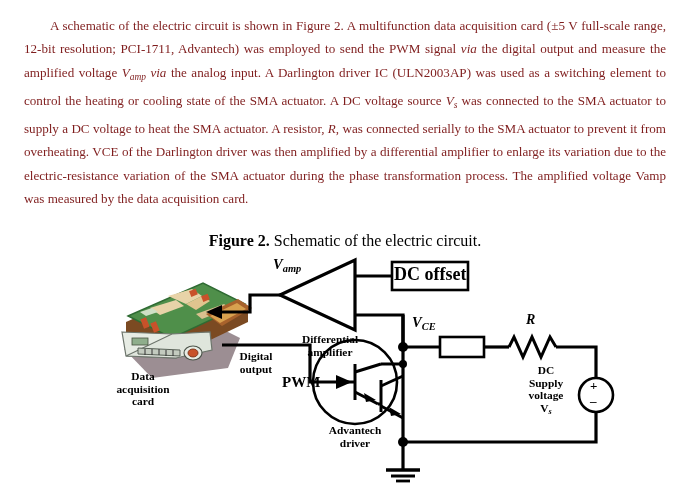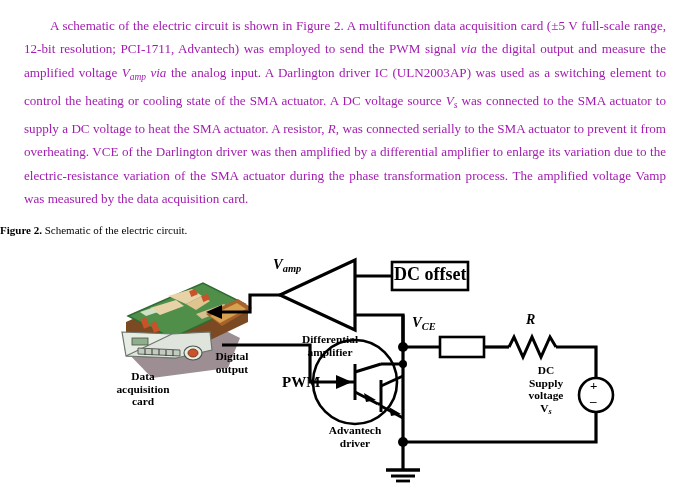--- a/index.html
+++ b/index.html
@@ -19,41 +19,41 @@
   
   #body-text {
     position: absolute;
     left: 24px;
     top: 14px;
     width: 642px;
     font-size: 13.1px;
     line-height: 23.4px;
     text-align: justify;
     text-justify: inter-word;
-    color: #a21caf;
+    color: #7f1d1d;
   }
   #body-text p {
     margin: 0;
     text-indent: 26px;
   }
   .it { font-style: italic; }
   .sub {
     font-size: 0.72em;
     vertical-align: -0.28em;
     font-style: italic;
   }
 
   
   #figure-caption {
     position: absolute;
     left: 0;
-    top: 224px;
+    top: 232px;
     width: 690px;
-    text-align: left;
-    font-size: 11px;
+    text-align: center;
+    font-size: 16px;
     color: #000;
   }
   #figure-caption .capnum { font-weight: bold; }
 
   
   #figure {
     position: absolute;
     left: 0;
     top: 252px;
     width: 690px;
@@ -212,21 +212,21 @@
     <span>V</span><span class="sb">amp</span>
   </div>
 
   <div class="lbl" style="left:394px; top:16px; width:72px; font-size:18px;">DC offset</div>
 
   <div class="lbl" style="left:283px; top:81px; width:94px;">
     <span>Differential</span><br>
     <span>amplifier</span>
   </div>
 
-  <div class="lbl" style="left:197px; top:98px; width:70px;">
+  <div class="lbl" style="left:221px; top:98px; width:70px;">
     <span>Digital</span><br>
     <span>output</span>
   </div>
 
   <div class="lbl big" style="left:282px; top:110px;">PWM</div>
 
   <div class="lbl" style="left:101px; top:118px; width:84px;">
     <span>Data</span><br>
     <span>acquisition</span><br>
     <span>card</span>

